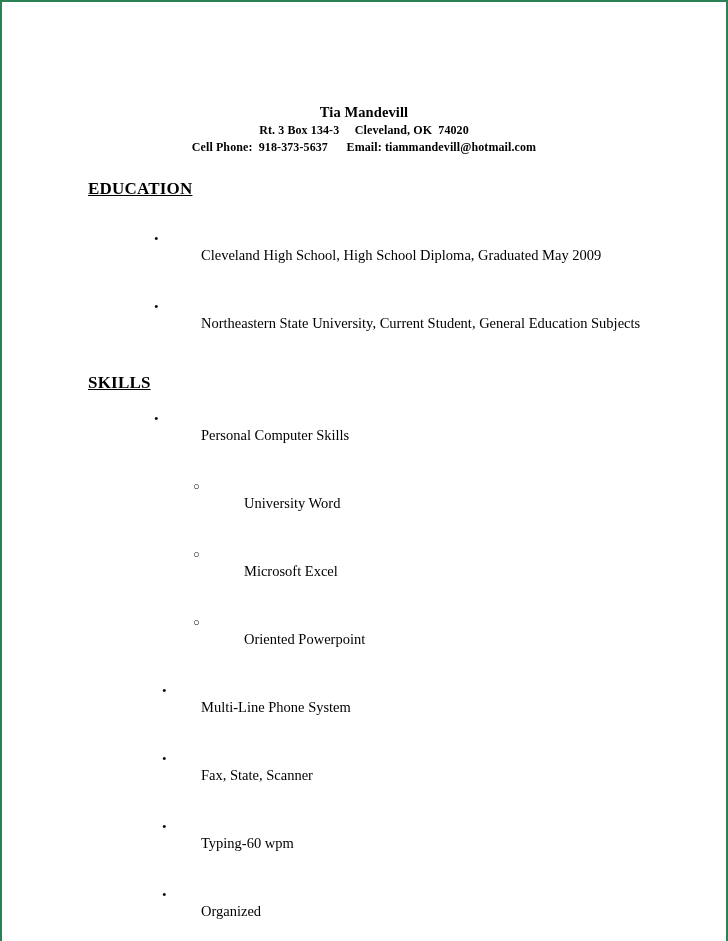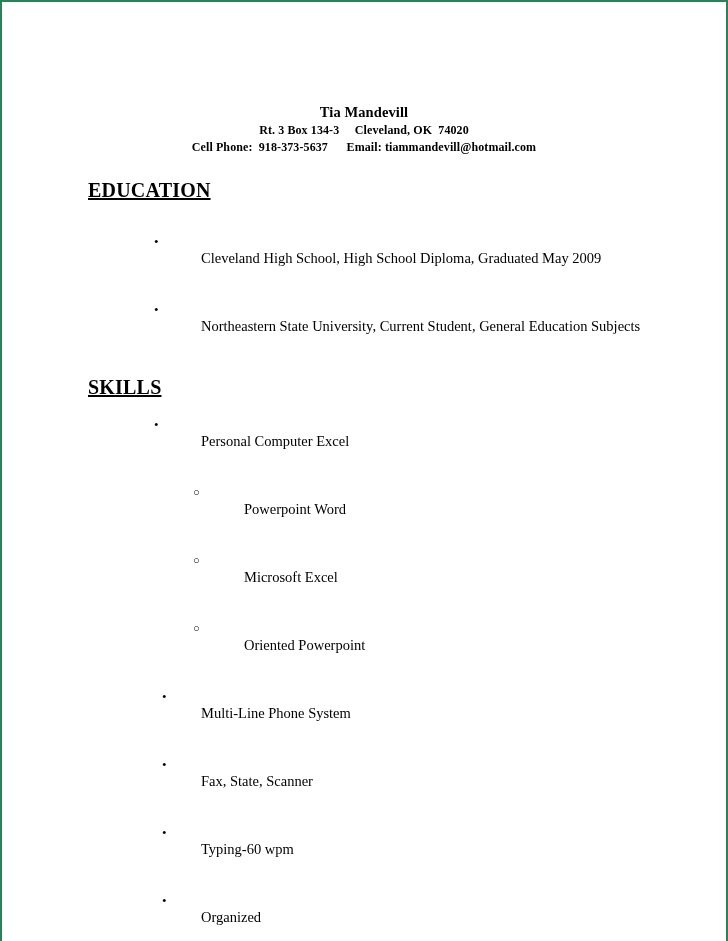--- a/index.html
+++ b/index.html
@@ -47,21 +47,21 @@
     letter-spacing: 0.1px;
     white-space: pre;
   }
   .header .name {
     font-size: 14.5px;
   }
 
   
   .section-heading {
     font-weight: bold;
-    font-size: 20px;
+    font-size: 17px;
     text-decoration: underline;
     margin-left: 86px;
     letter-spacing: 0.2px;
   }
 
   
   .bullets {
     list-style: none;
     margin: 0;
     padding: 0;
@@ -125,26 +125,26 @@
       </div>
     </div>
 
     <div class="sp-skills-gap"></div>
 
     <div class="section-heading">SKILLS</div>
 
     <div class="bullets">
       <div class="bullet-row lvl1">
         <span class="marker">•</span>
-        <span class="txt">Personal Computer Excel</span>
+        <span class="txt">Personal Computer Skills</span>
       </div>
 
       <div class="bullet-row lvl2">
         <span class="marker">○</span>
-        <span class="txt">Powerpoint Word</span>
+        <span class="txt">University Word</span>
       </div>
       <div class="bullet-row lvl2">
         <span class="marker">○</span>
         <span class="txt">Microsoft Excel</span>
       </div>
       <div class="bullet-row lvl2">
         <span class="marker">○</span>
         <span class="txt">Oriented Powerpoint</span>
       </div>
 

